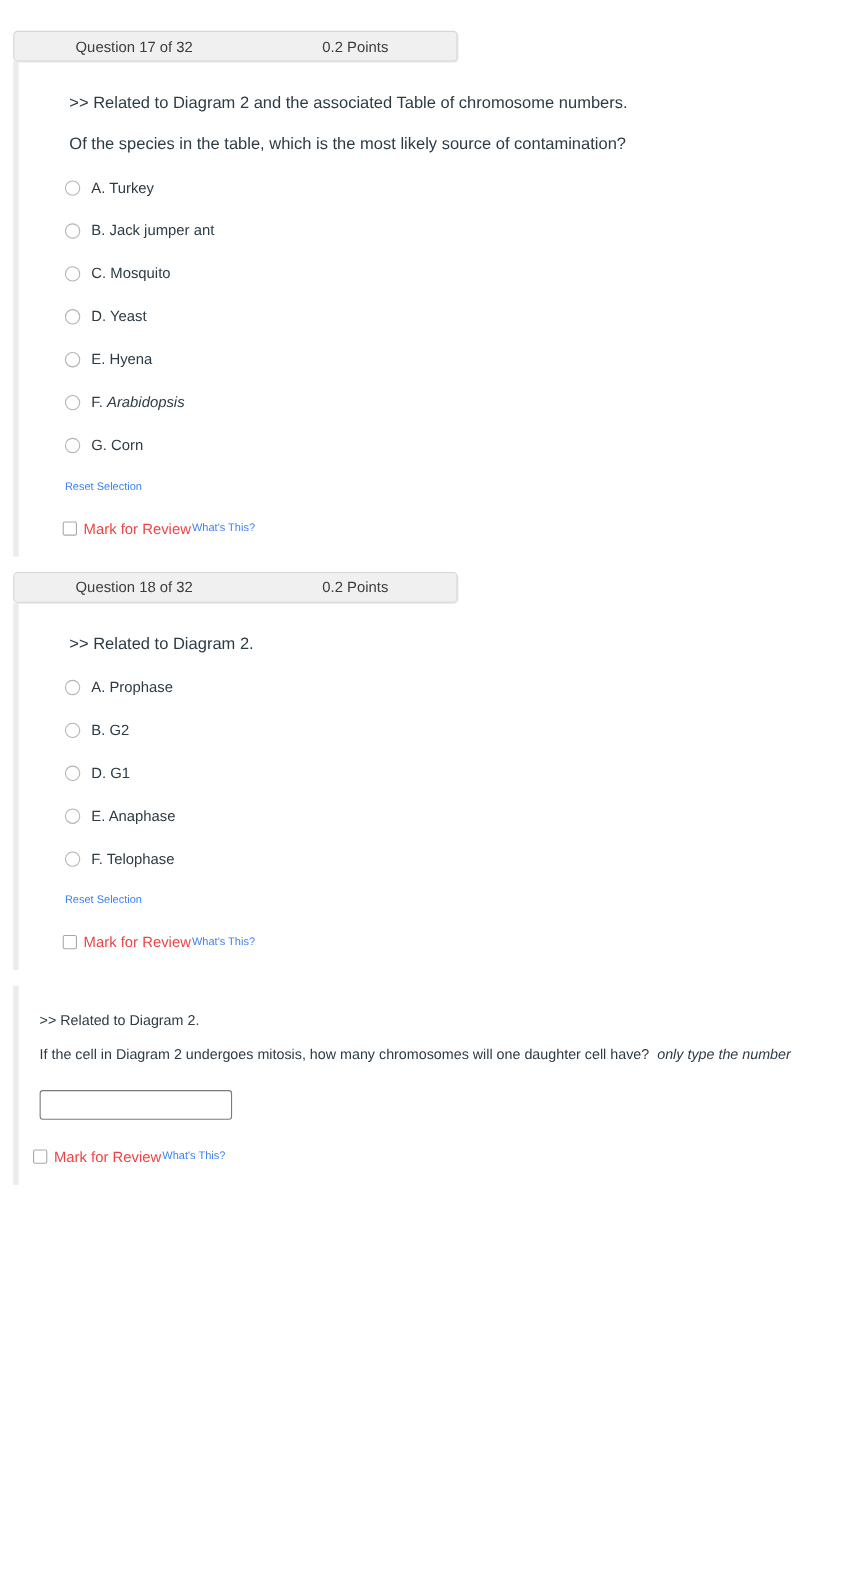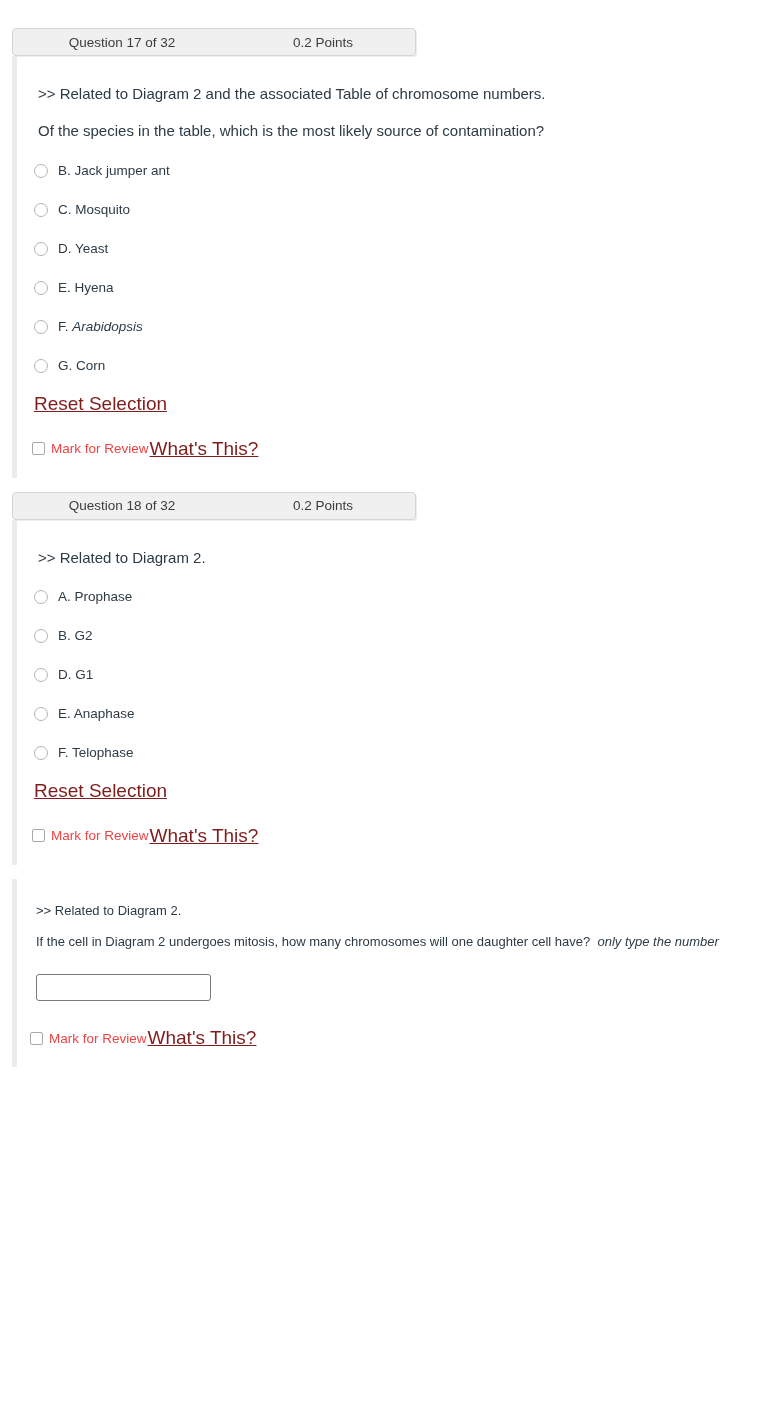--- a/index.html
+++ b/index.html
@@ -45,21 +45,21 @@
   .q-header .q-points {
     flex: 1;
     text-align: center;
     white-space: nowrap;
   }
 
   
   .q-body {
     position: relative;
     margin-left: 12px;
-    padding-left: 26px;
+    padding-left: 51px;
     padding-top: 26px;
     padding-bottom: 18px;
   }
   .q-body::before {
     content: "";
     position: absolute;
     left: 0;
     top: 0;
     bottom: 0;
     width: 5px;
@@ -102,23 +102,22 @@
   }
   .answer-label {
     font-size: 13.5px;
     color: #2d3b45;
     white-space: nowrap;
   }
   .answer-label em { font-style: italic; }
 
   
   .link {
-    color: #7f1d1d;
-    text-decoration: underline;
-    font-size: 19px;
+    color: #3b82f6;
+    font-size: 10px;
     cursor: pointer;
     display: inline-block;
   }
   .reset-row { margin: -2px 0 0 -4px; }
 
   
   .review-row {
     display: flex;
     align-items: center;
     margin-top: 23px;
@@ -174,20 +173,24 @@
       <span class="q-points">0.2 Points</span>
     </div>
 
     <div class="q-body">
       <p class="q-text lead">&gt;&gt; Related to Diagram 2 and the associated Table of chromosome numbers.</p>
       <p class="q-text">Of the species in the table, which is the most likely source of contamination?</p>
 
       <div class="answers">
         <div class="answer-row">
           <span class="radio"></span>
+          <span class="answer-label">A. Turkey</span>
+        </div>
+        <div class="answer-row">
+          <span class="radio"></span>
           <span class="answer-label">B. Jack jumper ant</span>
         </div>
         <div class="answer-row">
           <span class="radio"></span>
           <span class="answer-label">C. Mosquito</span>
         </div>
         <div class="answer-row">
           <span class="radio"></span>
           <span class="answer-label">D. Yeast</span>
         </div>

